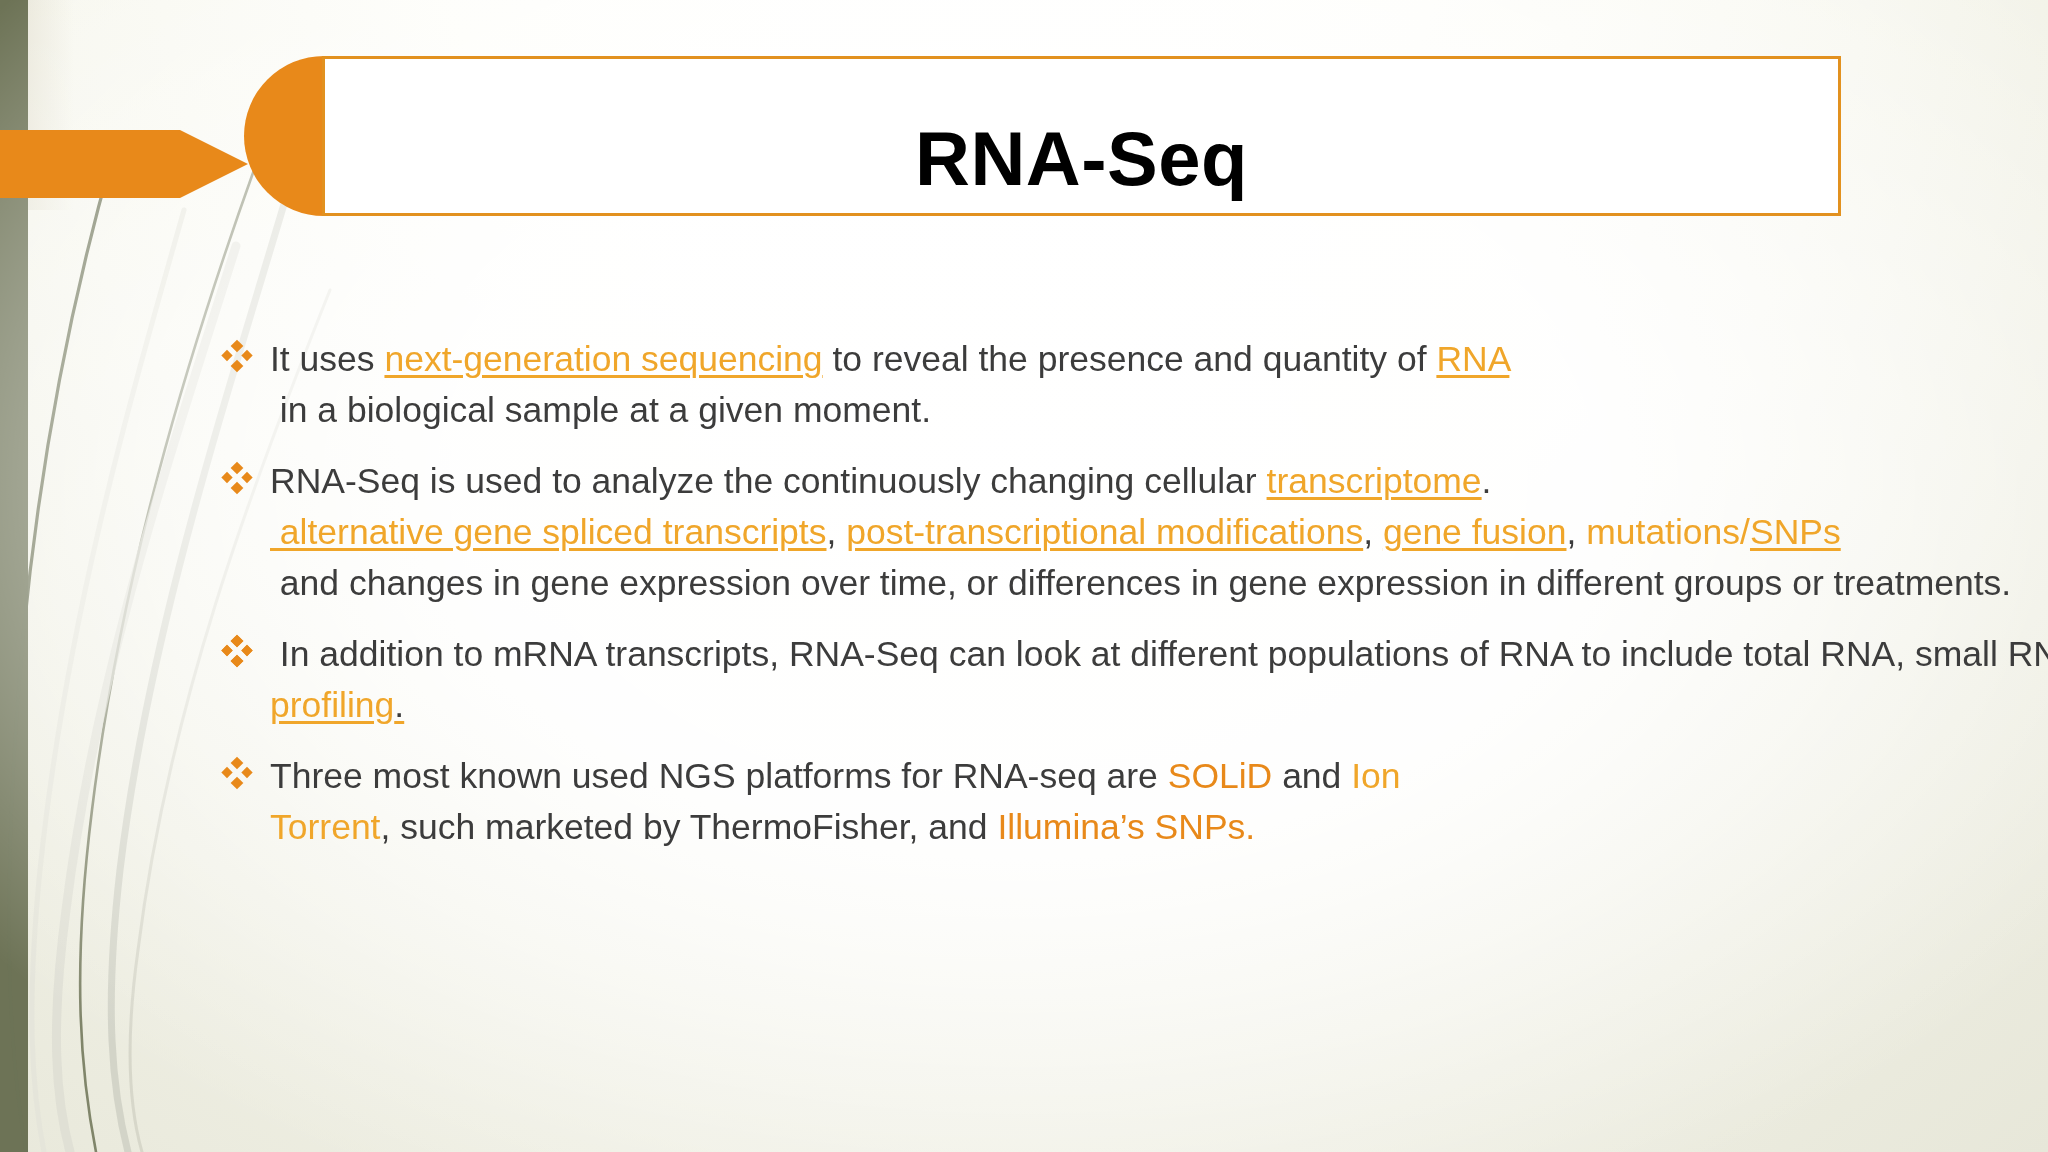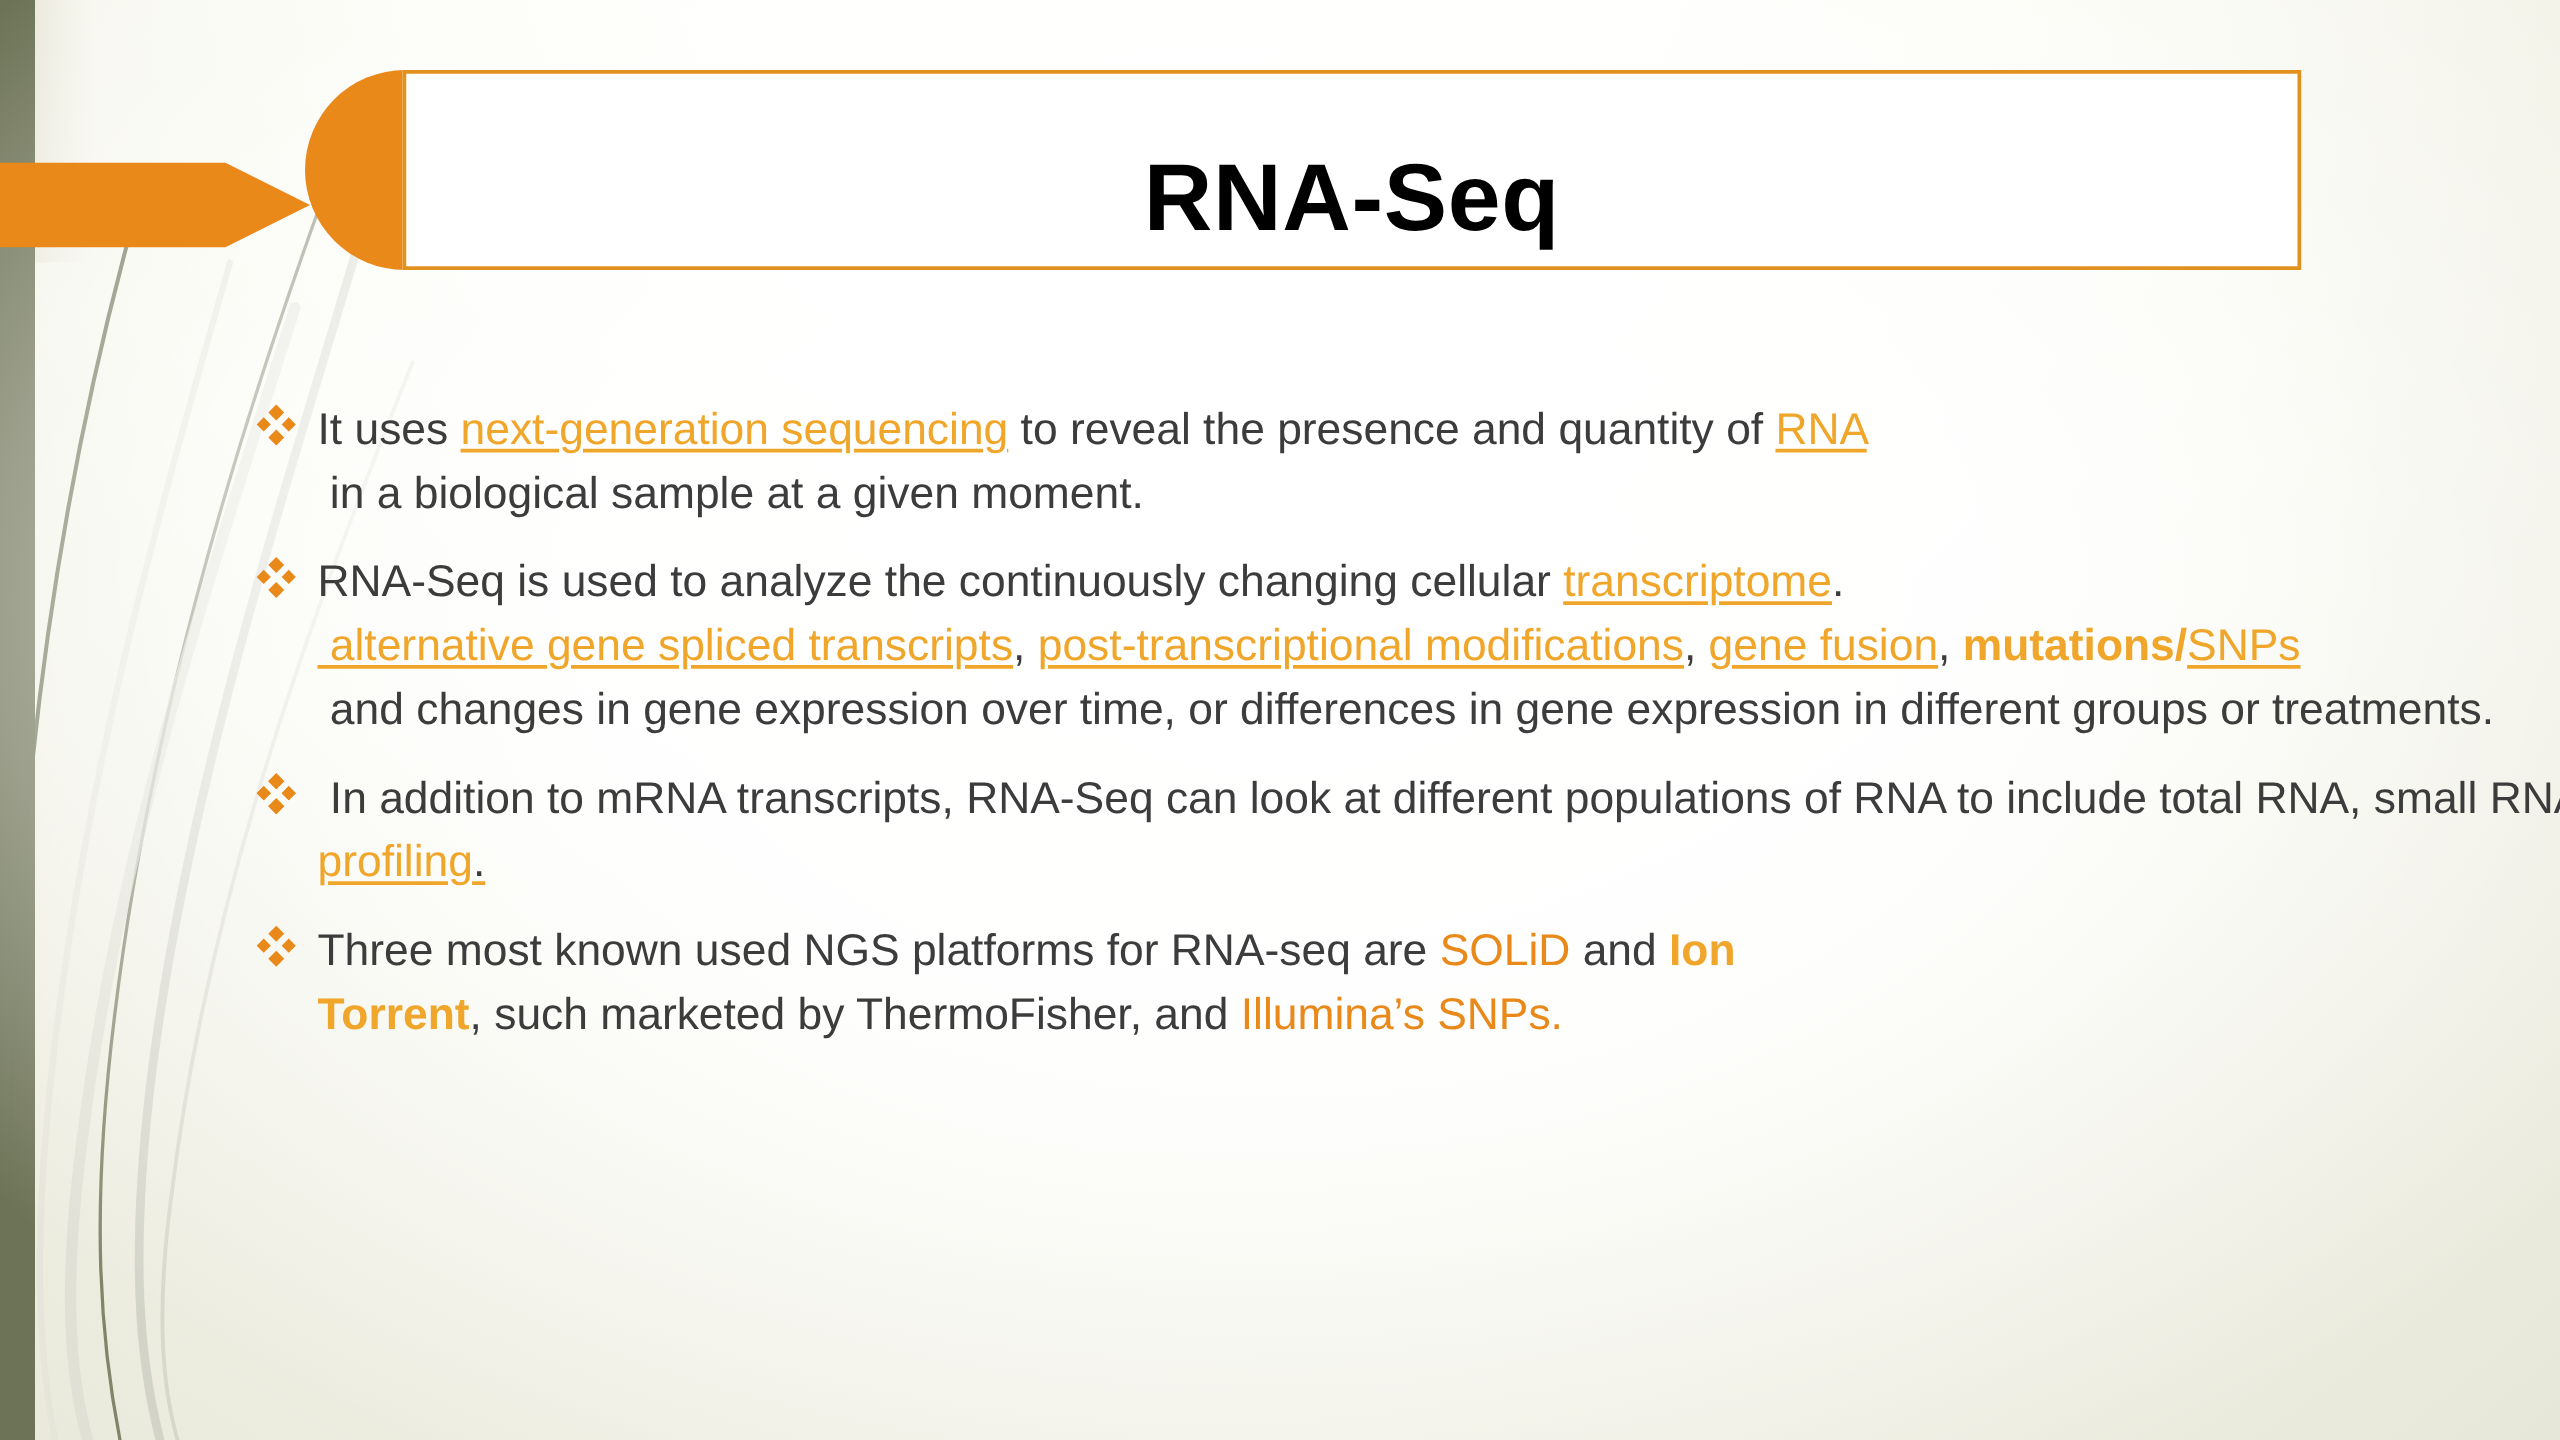--- a/index.html
+++ b/index.html
@@ -50,38 +50,38 @@
   }
   #page-title{
     position:absolute;left:322px;top:56px;width:1519px;height:204px;
     display:flex;align-items:center;justify-content:center;
     font-size:76px;font-weight:bold;color:#000000;letter-spacing:.5px;
     font-family:"Liberation Sans","DejaVu Sans",sans-serif;
   }
   
   #body-list{
     position:absolute;left:196px;top:318px;width:1812px;
-    list-style:none;margin:0;padding:0;
+    list-style:none;margin:16px;padding:0;
   }
   .bullet-row{
     position:relative;
     padding-left:58px;
     margin:0 0 20px 0;
     font-size:35.5px;
     line-height:51px;
     color:#3c3c3c;
     font-family:"Liberation Sans","DejaVu Sans",sans-serif;
   }
   .bullet-marker{
     position:absolute;left:8px;top:2px;
     width:34px;height:40px;
   }
   .lnk{color:#f0a62a;text-decoration:underline;text-decoration-thickness:3px;text-underline-offset:4px;}
   .accent{color:#e8891a;text-align:center;}
-  .accent-lt{color:#f0a62a;font-weight:bold;}
+  .accent-lt{color:#f0a62a;}
   .dark{color:#3c3c3c;}
   .dark-u{color:#3c3c3c;text-decoration:underline;text-decoration-color:#f0a62a;text-decoration-thickness:3px;text-underline-offset:4px;}
   .nowrapsp{white-space:pre;}
 </style>
 </head>
 <body>
 
 <div id="slide">
 
   <div id="left-bar"></div>

